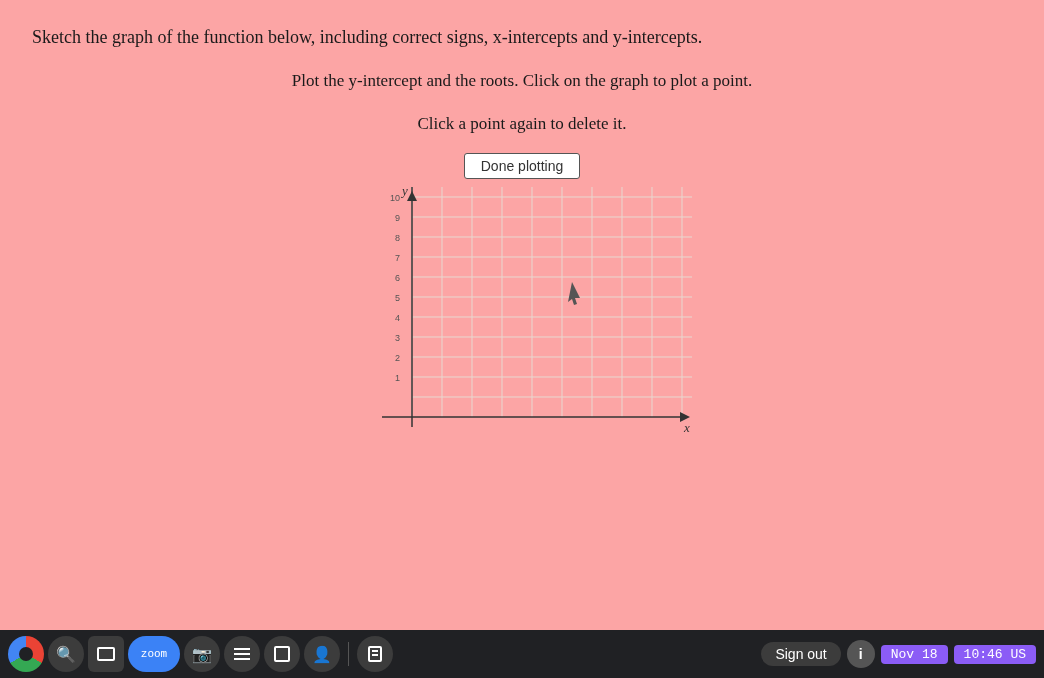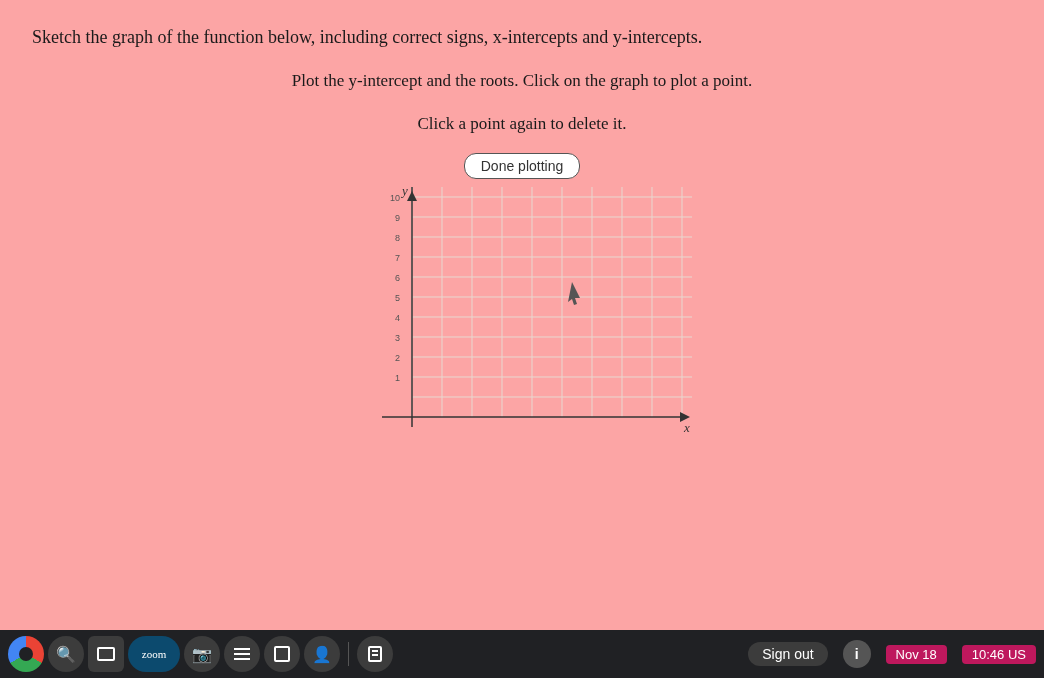--- a/index.html
+++ b/index.html
@@ -44,21 +44,21 @@
       margin-bottom: 16px;
       font-family: Georgia, serif;
     }
 
     .done-plotting-btn {
       display: block;
       margin: 0 auto 8px auto;
       padding: 4px 16px;
       background: white;
       border: 1px solid #555;
-      border-radius: 12px;
+      border-radius: 3px;
       font-size: 14px;
       cursor: pointer;
       font-family: Arial, sans-serif;
       color: #333;
     }
 
     .graph-area {
       display: flex;
       justify-content: center;
       margin-top: 4px;
@@ -85,25 +85,25 @@
       display: flex;
       align-items: center;
       justify-content: center;
       cursor: pointer;
       color: white;
       font-size: 18px;
       flex-shrink: 0;
     }
 
     .taskbar-icon.zoom-pill {
-      background: #0c4a6e;
+      background: #3b82f6;
       border-radius: 20px;
       width: 52px;
       font-size: 11px;
-      font-family: Liberation Serif, serif;
+      font-family: Liberation Mono, monospace;
       color: white;
     }
 
     .taskbar-sep {
       width: 1px;
       height: 24px;
       background: #555;
       margin: 0 4px;
     }
 
@@ -115,43 +115,43 @@
       padding: 4px 14px;
       font-size: 14px;
       cursor: pointer;
       font-family: Arial, sans-serif;
     }
 
     .taskbar-right {
       margin-left: auto;
       display: flex;
       align-items: center;
-      gap: 15px;
+      gap: 6px;
     }
 
     .info-circle {
       width: 28px;
       height: 28px;
       border-radius: 50%;
       background: #555;
       display: flex;
       align-items: center;
       justify-content: center;
       color: white;
       font-size: 14px;
       font-weight: bold;
       font-family: Arial, sans-serif;
     }
 
     .time-date-block {
-      background: #be185d;
+      background: #8b5cf6;
       border-radius: 4px;
       padding: 2px 10px;
       color: white;
-      font-family: Liberation Sans, sans-serif;
+      font-family: Liberation Mono, monospace;
       font-size: 13px;
       text-align: center;
     }
 
     
     .math-formula {
       font-family: 'Times New Roman', Times, serif;
       font-style: italic;
       font-size: 24px;
     }

